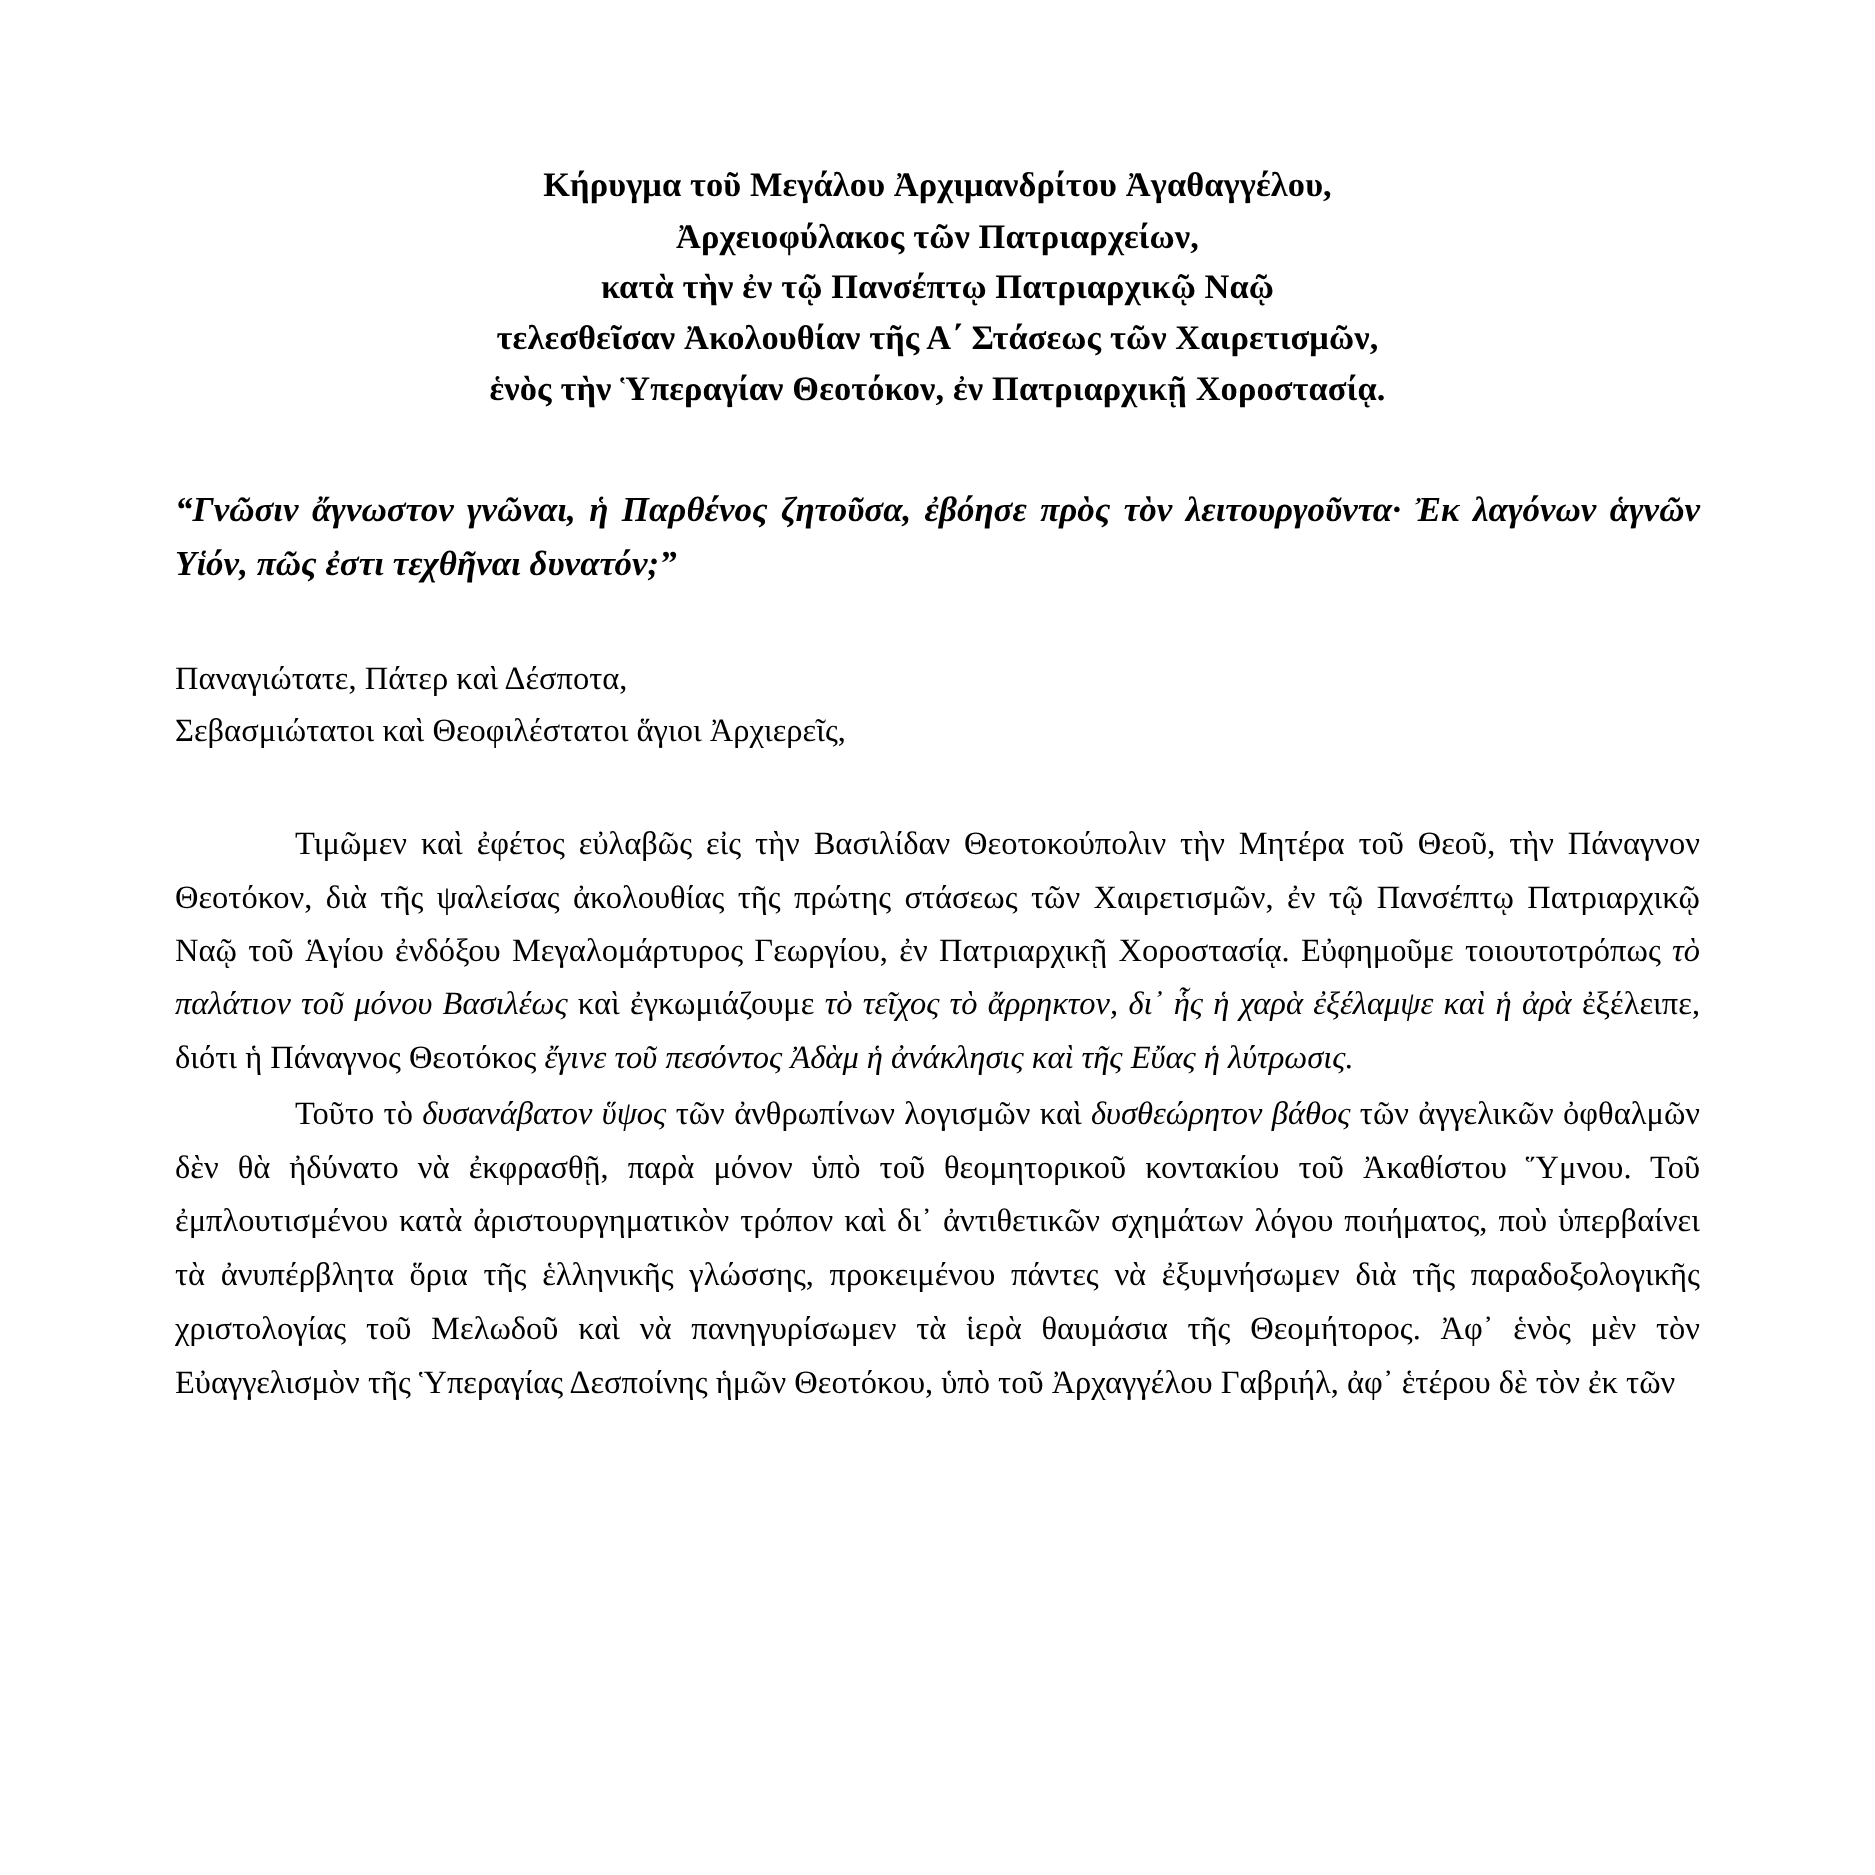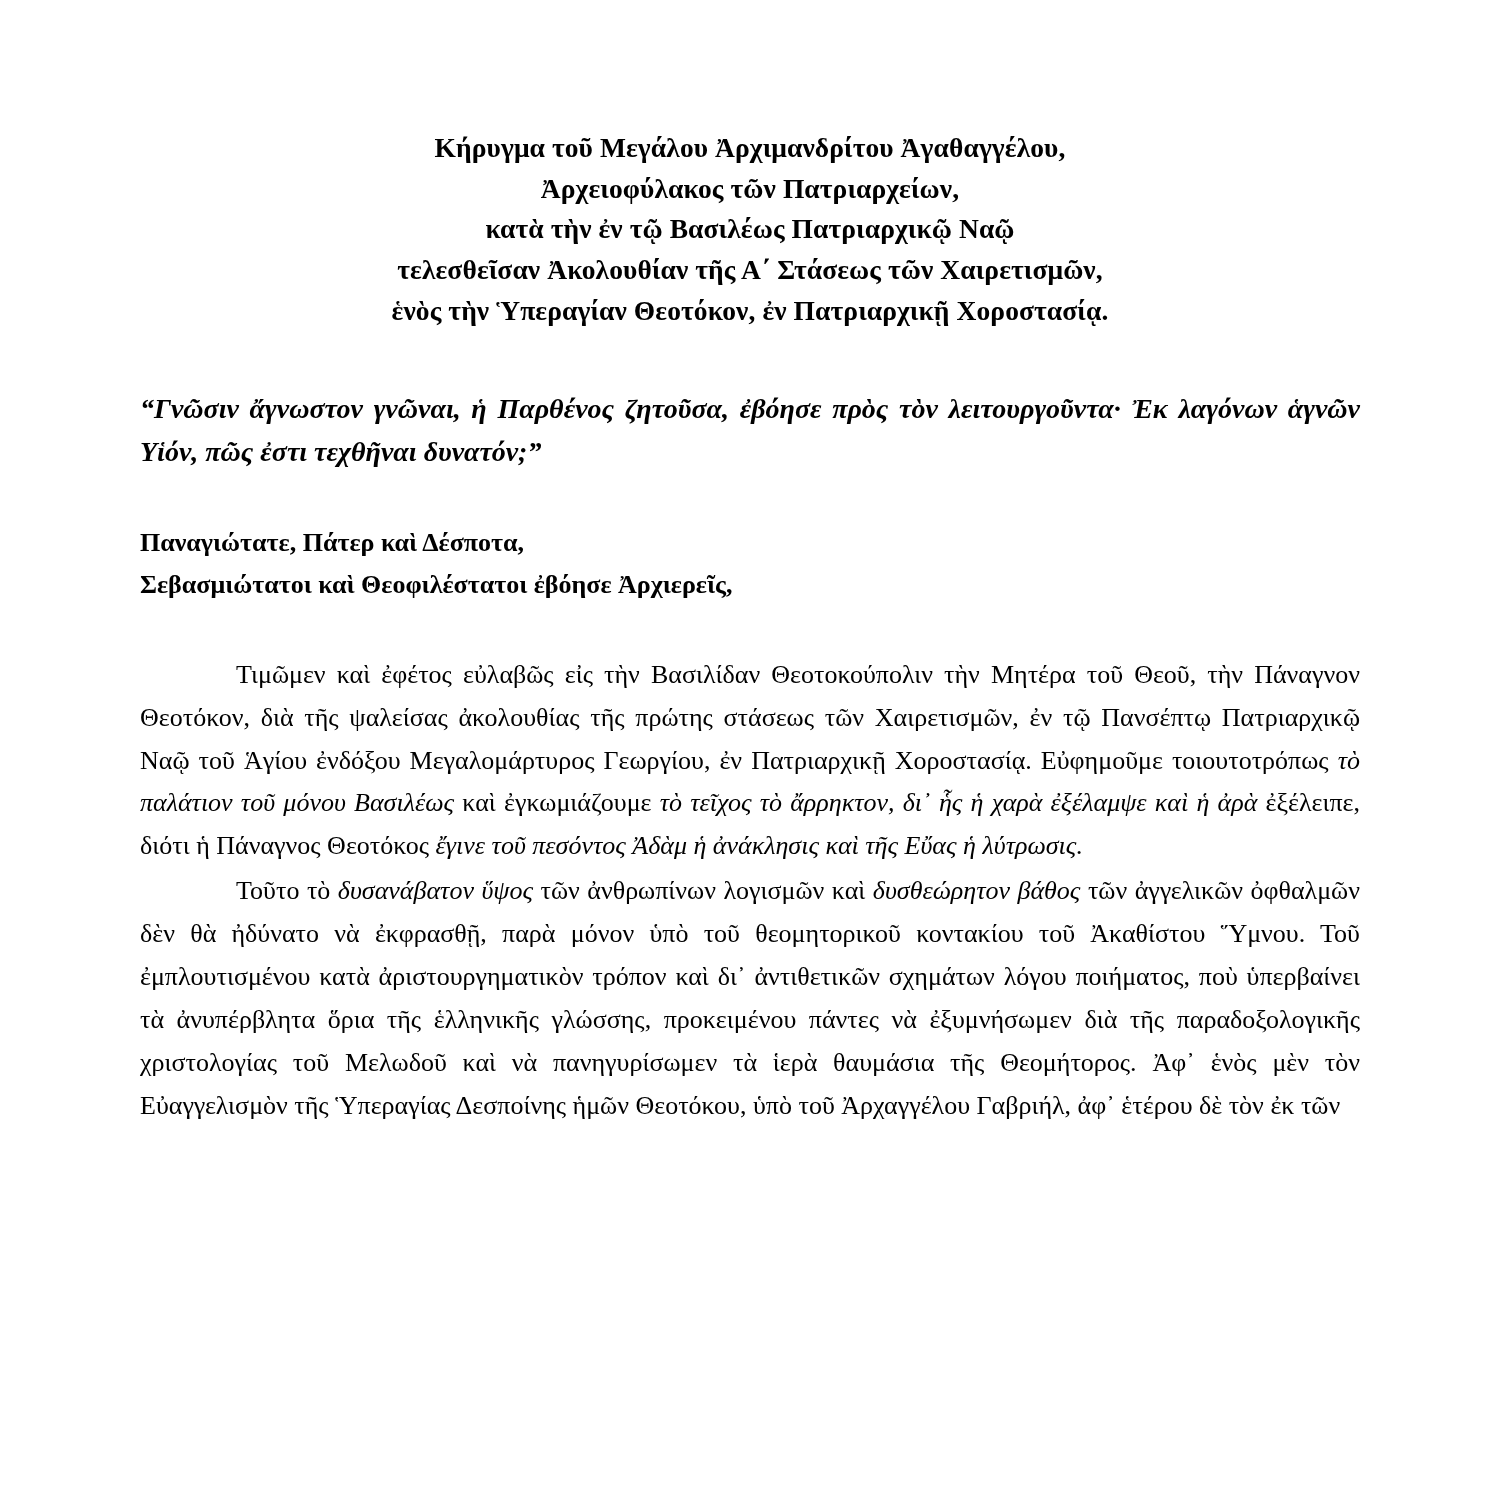--- a/index.html
+++ b/index.html
@@ -45,21 +45,20 @@
     margin: 0;
     text-align: justify;
   }
   .salutation {
     margin-top: 48px;
     font-size: 26px;
     line-height: 1.62;
   }
   .salutation div {
     white-space: nowrap;
-    font-weight: bold;
   }
   .body-block {
     margin-top: 48px;
     font-size: 26px;
     line-height: 1.65;
     text-align: justify;
   }
   .body-block p {
     margin: 0 0 2px 0;
     text-indent: 96px;
@@ -73,32 +72,32 @@
   }
 </style>
 </head>
 <body>
 
 <div class="page">
 
   <div class="title-block">
     <span class="title-line">Κήρυγμα τοῦ Μεγάλου Ἀρχιμανδρίτου Ἀγαθαγγέλου,</span>
     <span class="title-line">Ἀρχειοφύλακος τῶν Πατριαρχείων,</span>
-    <span class="title-line">κατὰ τὴν ἐν τῷ Βασιλέως Πατριαρχικῷ Ναῷ</span>
+    <span class="title-line">κατὰ τὴν ἐν τῷ Πανσέπτῳ Πατριαρχικῷ Ναῷ</span>
     <span class="title-line">τελεσθεῖσαν Ἀκολουθίαν τῆς Α΄ Στάσεως τῶν Χαιρετισμῶν,</span>
     <span class="title-line">ἑνὸς τὴν Ὑπεραγίαν Θεοτόκον, ἐν Πατριαρχικῇ Χοροστασίᾳ.</span>
   </div>
 
   <div class="quote-block">
     <p>“Γνῶσιν ἄγνωστον γνῶναι, ἡ Παρθένος ζητοῦσα, ἐβόησε πρὸς τὸν λειτουργοῦντα· Ἐκ λαγόνων ἁγνῶν Υἱόν, πῶς ἐστι τεχθῆναι δυνατόν;”</p>
   </div>
 
   <div class="salutation">
     <div>Παναγιώτατε, Πάτερ καὶ Δέσποτα,</div>
-    <div>Σεβασμιώτατοι καὶ Θεοφιλέστατοι ἐβόησε Ἀρχιερεῖς,</div>
+    <div>Σεβασμιώτατοι καὶ Θεοφιλέστατοι ἅγιοι Ἀρχιερεῖς,</div>
   </div>
 
   <div class="body-block">
     <p><span>Τιμῶμεν καὶ ἐφέτος εὐλαβῶς εἰς τὴν Βασιλίδαν Θεοτοκούπολιν τὴν Μητέρα τοῦ Θεοῦ, τὴν Πάναγνον Θεοτόκον, διὰ τῆς ψαλείσας ἀκολουθίας τῆς πρώτης στάσεως τῶν Χαιρετισμῶν, ἐν τῷ Πανσέπτῳ Πατριαρχικῷ Ναῷ τοῦ Ἁγίου ἐνδόξου Μεγαλομάρτυρος Γεωργίου, ἐν Πατριαρχικῇ Χοροστασίᾳ. Εὐφημοῦμε τοιουτοτρόπως </span><em>τὸ παλάτιον τοῦ μόνου Βασιλέως</em><span> καὶ ἐγκωμιάζουμε </span><em>τὸ τεῖχος τὸ ἄρρηκτον, δι᾿ ἧς ἡ χαρὰ ἐξέλαμψε καὶ ἡ ἀρὰ</em><span> ἐξέλειπε, διότι ἡ Πάναγνος Θεοτόκος </span><em>ἔγινε τοῦ πεσόντος Ἀδὰμ ἡ ἀνάκλησις καὶ τῆς Εὔας ἡ λύτρωσις.</em></p>
     <p><span>Τοῦτο τὸ </span><em>δυσανάβατον ὕψος</em><span> τῶν ἀνθρωπίνων λογισμῶν καὶ </span><em>δυσθεώρητον βάθος</em><span> τῶν ἀγγελικῶν ὀφθαλμῶν δὲν θὰ ἠδύνατο νὰ ἐκφρασθῇ, παρὰ μόνον ὑπὸ τοῦ θεομητορικοῦ κοντακίου τοῦ Ἀκαθίστου Ὕμνου. Τοῦ ἐμπλουτισμένου κατὰ ἀριστουργηματικὸν τρόπον καὶ δι᾿ ἀντιθετικῶν σχημάτων λόγου ποιήματος, ποὺ ὑπερβαίνει τὰ ἀνυπέρβλητα ὅρια τῆς ἑλληνικῆς γλώσσης, προκειμένου πάντες νὰ ἐξυμνήσωμεν διὰ τῆς παραδοξολογικῆς χριστολογίας τοῦ Μελωδοῦ καὶ νὰ πανηγυρίσωμεν τὰ ἱερὰ θαυμάσια τῆς Θεομήτορος. Ἀφ᾿ ἑνὸς μὲν τὸν Εὐαγγελισμὸν τῆς Ὑπεραγίας Δεσποίνης ἡμῶν Θεοτόκου, ὑπὸ τοῦ Ἀρχαγγέλου Γαβριήλ, ἀφ᾿ ἑτέρου δὲ τὸν ἐκ τῶν</span></p>
   </div>
 
 </div>
 
 </body></html>

